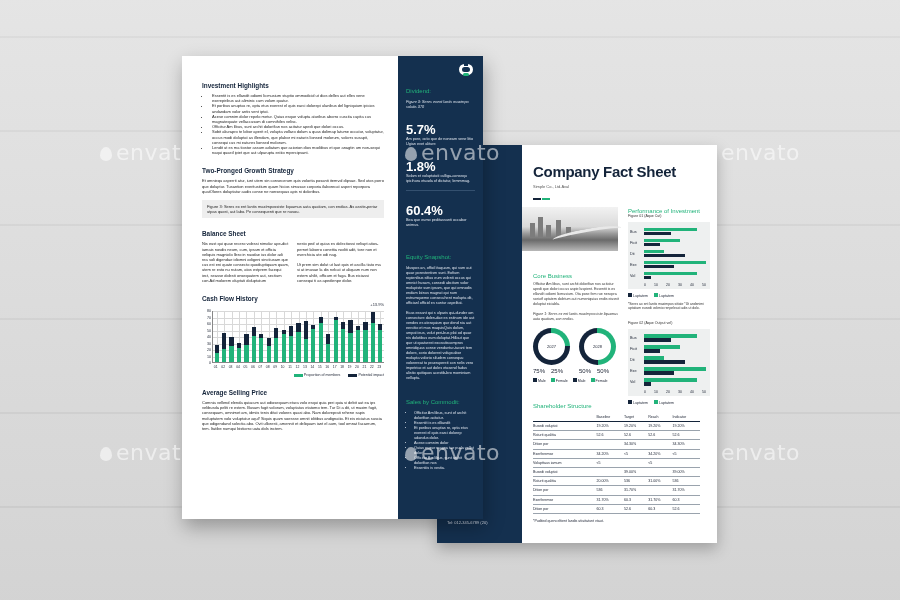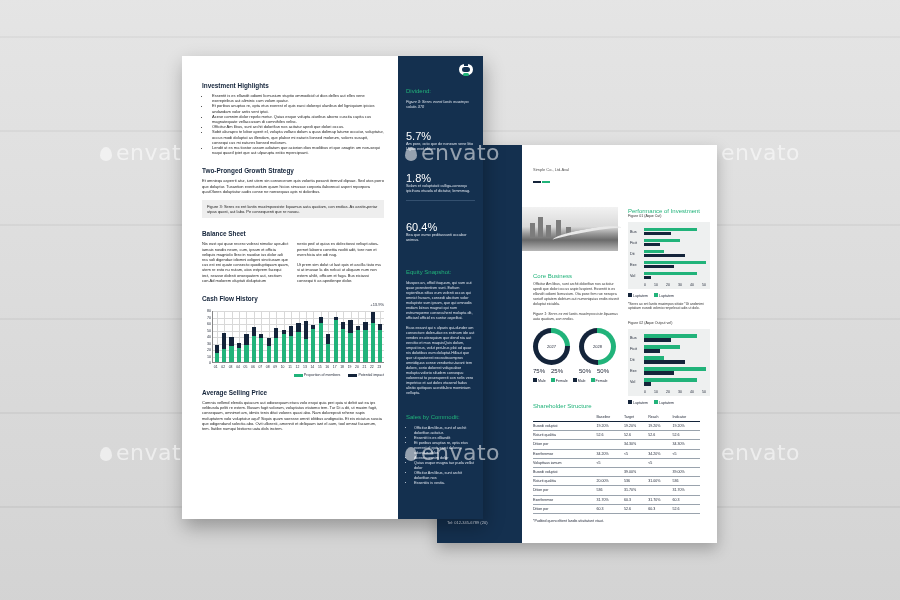--- a/index.html
+++ b/index.html
@@ -121,21 +121,21 @@
 
   .logo-mark {
     position: absolute; right: 10px; top: 8px; width: 14px; height: 11px;
     border: 3px solid #fff; border-radius: 6px;
   }
   .logo-mark::before { content:""; position:absolute; left: 2px; right: 2px; top: -4px; height: 3px; background:#14304f; }
   .logo-mark::after { content:""; position:absolute; left: 1px; bottom: -4px; width: 6px; height: 3px; background:#21b37a; border-radius: 2px;}
   .side-h { color: #21b37a; font-size: 6px; margin: 26px 0 6px; }
   .side-h.first { margin-top: 22px; }
   .side-fig { font-size: 3.8px; font-style: italic; line-height: 5px; }
-  .side-big { font-size: 11px; font-weight: normal; color: #fff; margin-top: 20px; }
+  .side-big { font-size: 13px; font-weight: bold; color: #fff; margin-top: 12px; }
   .side-txt { font-size: 3.8px; line-height: 5px; }
   .side-div { border-top: 1px solid #34506f; margin: 6px 0 0; }
   .side-list2 { list-style: disc; padding-left: 8px; font-size: 3.8px; line-height: 5px; }
 </style>
 </head>
 <body>
 
 <div class="watermark" style="left:100px;top:140px"><span class="drop"></span><span>envato</span></div>
 <div class="watermark" style="left:405px;top:140px"><span class="drop"></span><span>envato</span></div>
 <div class="watermark" style="left:705px;top:140px"><span class="drop"></span><span>envato</span></div>
@@ -146,20 +146,21 @@
 <div class="page-right">
   <div class="pr-side">
     <div class="contact">
       <div class="side-label">Contact</div>
       <div>Simple Co., Ltd.Aval</div>
       <div>www.example.com</div>
       <div>Tel: 012-345-6789 (20)</div>
     </div>
   </div>
   <div class="pr-main">
+    <div class="title-big">Company Fact Sheet</div>
     <div class="subtitle">Simple Co., Ltd.Aval</div>
     <div class="accent-lines">
       <span style="background:#14243a"></span>
         <span style="background:#21b37a"></span>
     </div>
 
     <div class="city-img">
       <div class="tower" style="left:8px;height:14px"></div>
       <div class="tower" style="left:16px;height:20px"></div>
       <div class="tower" style="left:24px;height:12px"></div>

